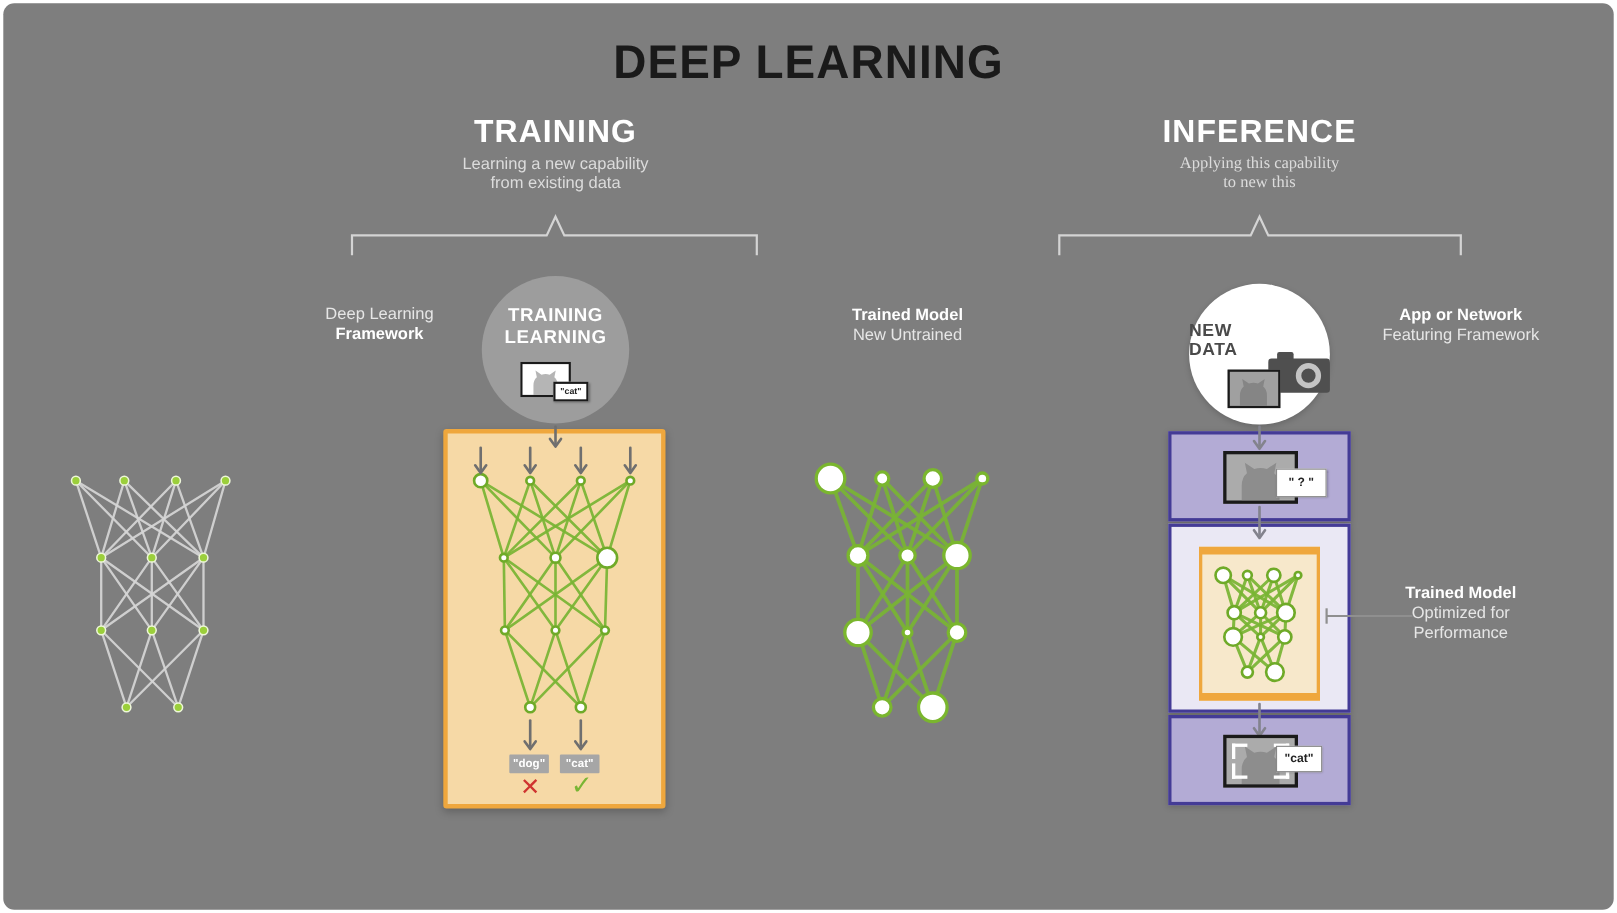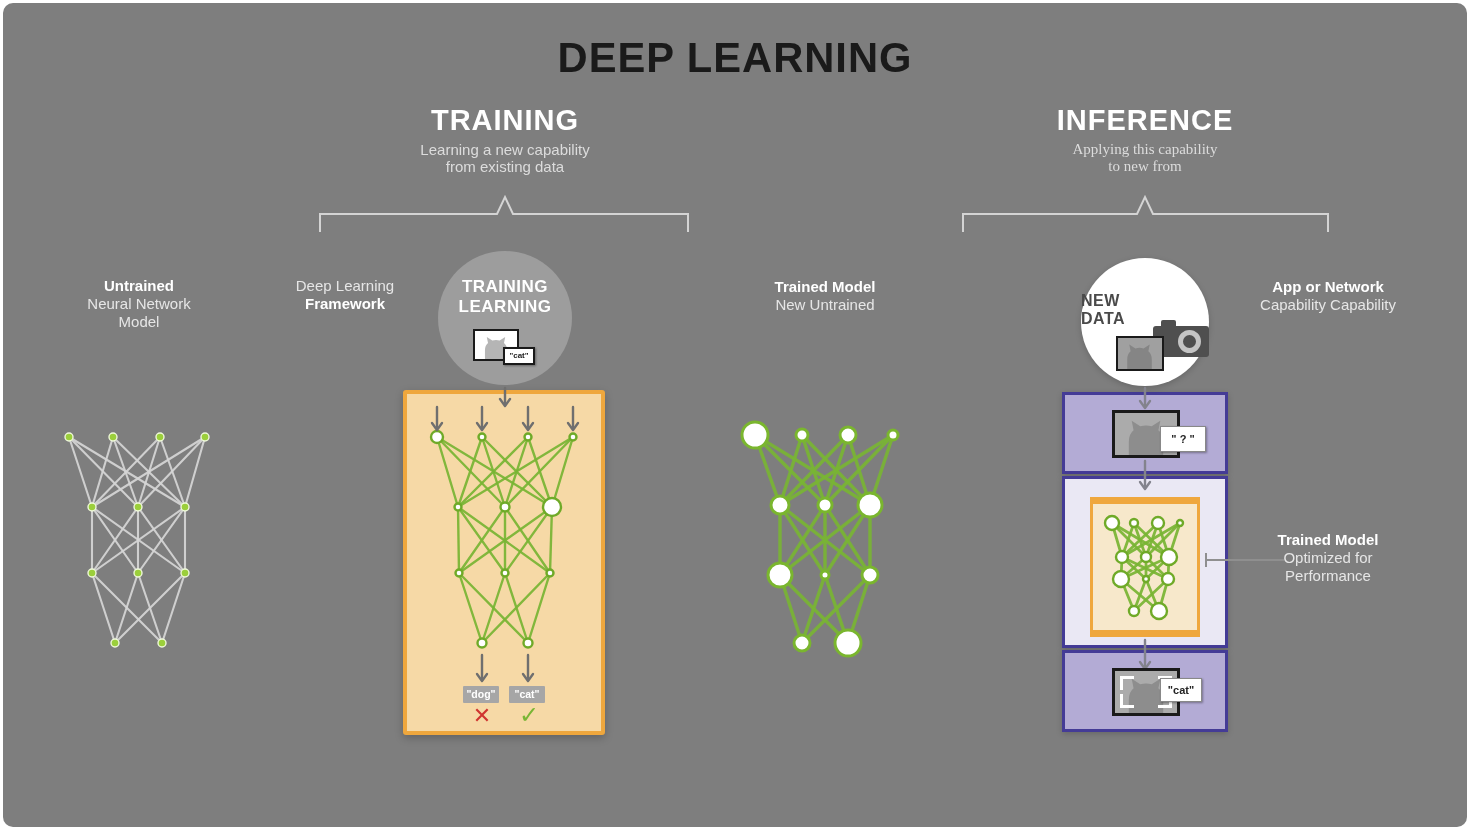--- a/index.html
+++ b/index.html
@@ -323,42 +323,37 @@
 
   <div class="t sec-h" style="left:505px;top:104px;">TRAINING</div>
   <div class="t sec-sub" style="left:505px;top:141px;">
     <div>Learning a new capability</div>
     <div>from existing data</div>
   </div>
 
   <div class="t sec-h" style="left:1145px;top:104px;">INFERENCE</div>
   <div class="t sec-sub" style="left:1145px;top:141px;font-family:Liberation Serif, serif;">
     <div>Applying this capability</div>
-    <div>to new from</div>
-  </div>
-
-  <div class="t side" style="left:139px;top:277px;">
-    <div class="b">Untrained</div>
-    <div>Neural Network</div>
-    <div>Model</div>
-  </div>
+    <div>to new this</div>
+  </div>
+
 
   <div class="t side" style="left:345px;top:277px;">
     <div>Deep Learning</div>
     <div class="b">Framework</div>
   </div>
 
   <div class="t side" style="left:825px;top:278px;">
     <div class="b">Trained Model</div>
     <div>New Untrained</div>
   </div>
 
   <div class="t side" style="left:1328px;top:278px;">
     <div class="b">App or Network</div>
-    <div>Capability Capability</div>
+    <div>Featuring Framework</div>
   </div>
 
   <div class="t side" style="left:1328px;top:531px;">
     <div class="b">Trained Model</div>
     <div>Optimized for</div>
     <div>Performance</div>
   </div>
 </div>
 
 </body></html>

